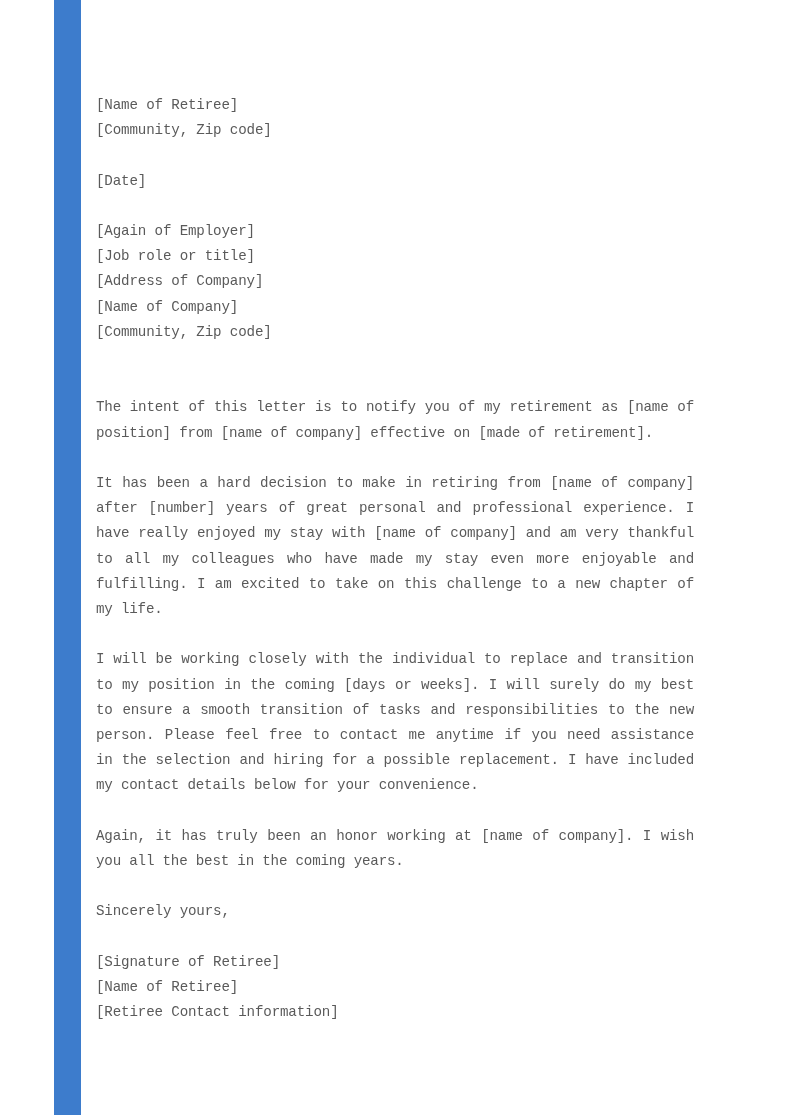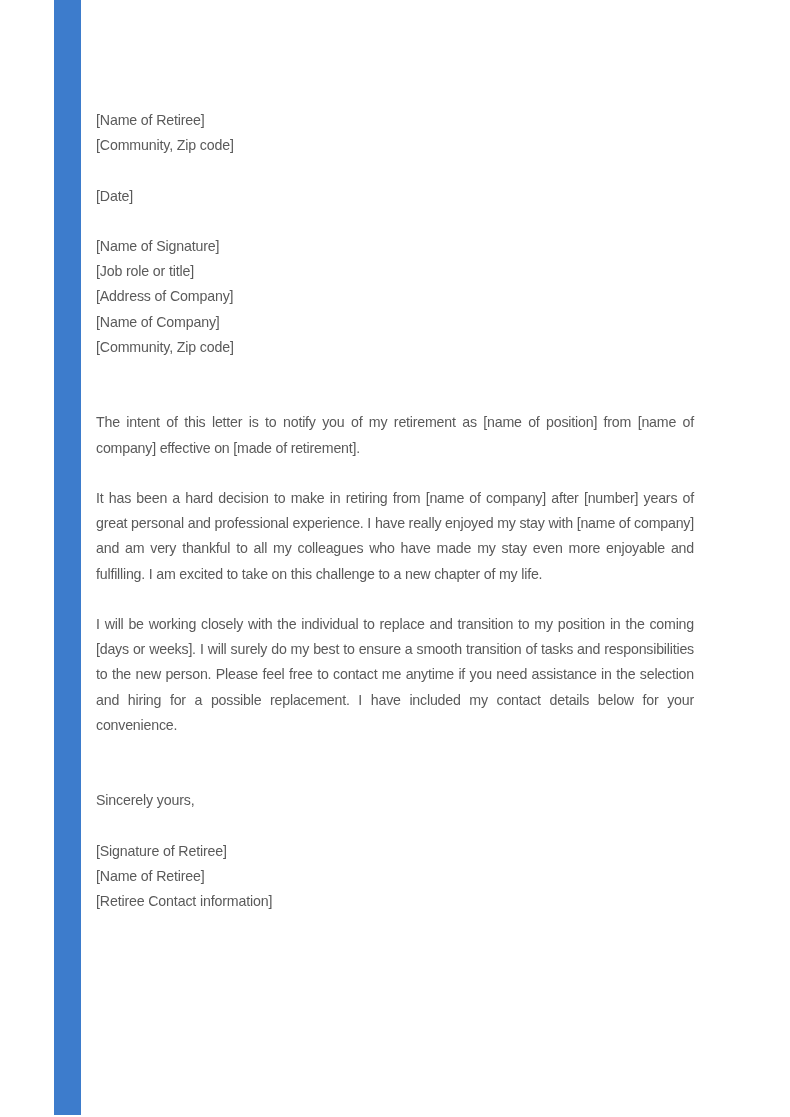--- a/index.html
+++ b/index.html
@@ -1,51 +1,52 @@
 <!DOCTYPE html>
 <html><head>
 <meta charset="utf-8">
 <style>
   html, body { margin: 0; padding: 0; background: #ffffff; }
   body { width: 790px; height: 1117px; position: relative; overflow: hidden; }
   .side-bar { position: absolute; left: 54px; top: 0; width: 27px; height: 1115px; background: #3d7ccc; }
-  .page { position: absolute; left: 96px; top: 108px; width: 598px;
-    font-family: Liberation Sans, sans-serif; font-size: 14.2px; color: #5a5a5a; line-height: 25.2px; }
+  .page { position: absolute; left: 96px; top: 93px; width: 598px;
+    font-family: Liberation Mono, monospace; font-size: 14.2px; color: #5a5a5a; line-height: 25.2px; }
   .line { white-space: nowrap; letter-spacing: -0.15px; }
   .gap { height: 25.2px; }
   .para { text-align: justify; letter-spacing: -0.2px; }
 </style>
 </head>
 <body>
 
 <div class="side-bar"></div>
 
 <div class="page">
   <div>
     <div class="line">[Name of Retiree]</div>
     <div class="line">[Community, Zip code]</div>
   </div>
   <div class="gap"></div>
   <div class="line">[Date]</div>
   <div class="gap"></div>
   <div>
-    <div class="line">[Name of Signature]</div>
+    <div class="line">[Again of Employer]</div>
     <div class="line">[Job role or title]</div>
     <div class="line">[Address of Company]</div>
     <div class="line">[Name of Company]</div>
     <div class="line">[Community, Zip code]</div>
   </div>
   <div class="gap"></div>
   <div class="gap"></div>
   <div class="para">The intent of this letter is to notify you of my retirement as [name of position] from [name of company] effective on [made of retirement].</div>
   <div class="gap"></div>
   <div class="para">It has been a hard decision to make in retiring from [name of company] after [number] years of great personal and professional experience. I have really enjoyed my stay with [name of company] and am very thankful to all my colleagues who have made my stay even more enjoyable and fulfilling. I am excited to take on this challenge to a new chapter of my life.</div>
   <div class="gap"></div>
   <div class="para">I will be working closely with the individual to replace and transition to my position in the coming [days or weeks]. I will surely do my best to ensure a smooth transition of tasks and responsibilities to the new person. Please feel free to contact me anytime if you need assistance in the selection and hiring for a possible replacement. I have included my contact details below for your convenience.</div>
   <div class="gap"></div>
+  <div class="para">Again, it has truly been an honor working at [name of company]. I wish you all the best in the coming years.</div>
   <div class="gap"></div>
   <div class="line">Sincerely yours,</div>
   <div class="gap"></div>
   <div>
     <div class="line">[Signature of Retiree]</div>
     <div class="line">[Name of Retiree]</div>
     <div class="line">[Retiree Contact information]</div>
   </div>
 </div>
 

